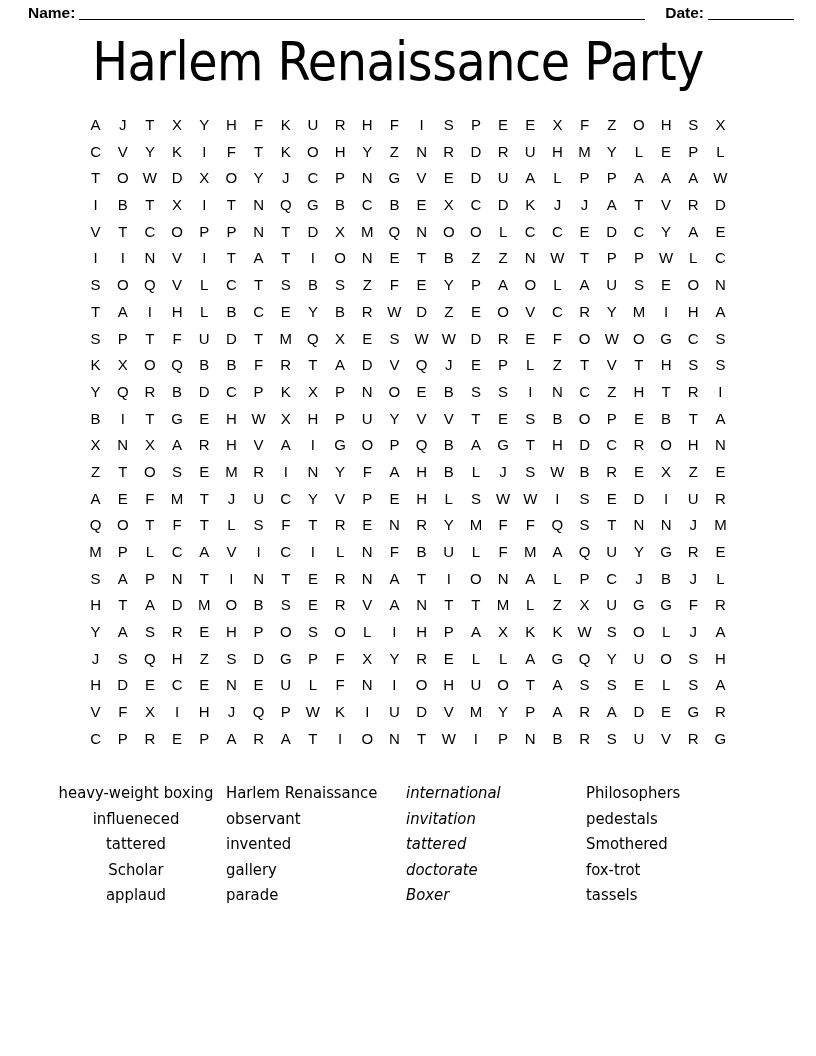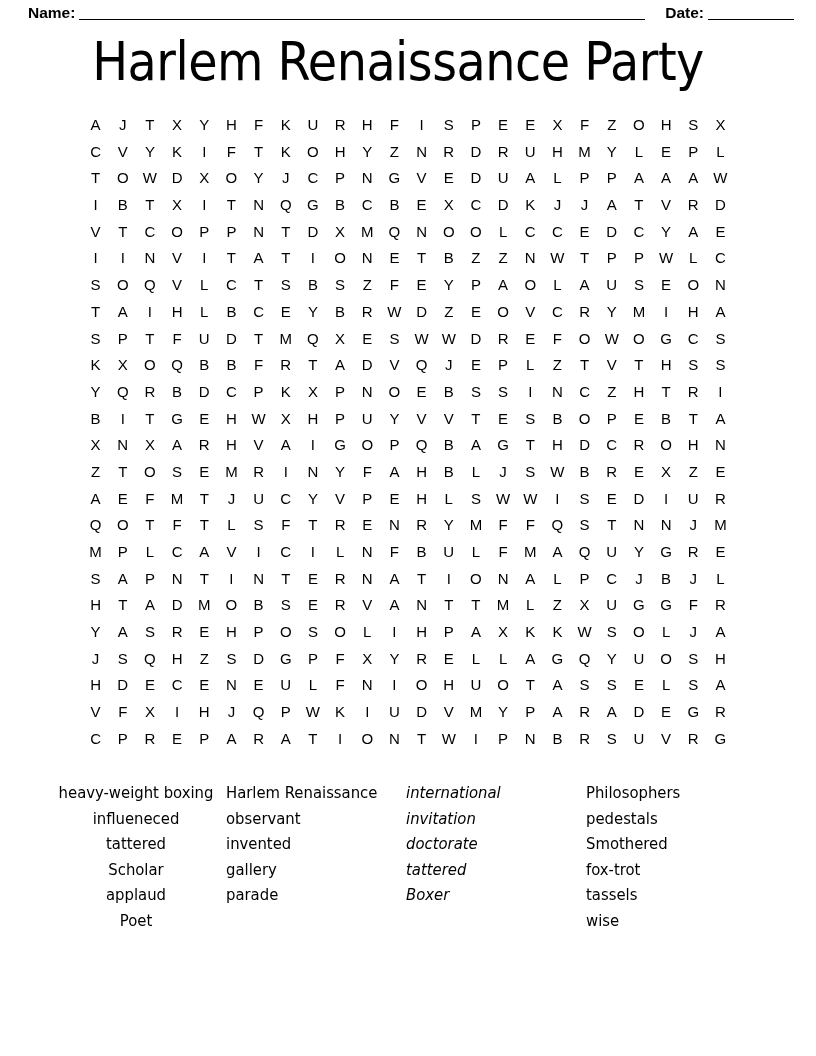--- a/index.html
+++ b/index.html
@@ -695,37 +695,35 @@
     <div class="grid-cell">G</div>
   </div>
 
 <div id="word-list">
     <div class="word-column col-0">
       <div class="word-item">heavy-weight boxing</div>
       <div class="word-item">influeneced</div>
       <div class="word-item">tattered</div>
       <div class="word-item">Scholar</div>
       <div class="word-item">applaud</div>
-      <div class="word-item">Poet</div>
     </div>
     <div class="word-column col-1">
       <div class="word-item">Harlem Renaissance</div>
       <div class="word-item">observant</div>
       <div class="word-item">invented</div>
       <div class="word-item">gallery</div>
       <div class="word-item">parade</div>
     </div>
     <div class="word-column col-2">
       <div class="word-item">international</div>
       <div class="word-item">invitation</div>
+      <div class="word-item">tattered</div>
       <div class="word-item">doctorate</div>
-      <div class="word-item">tattered</div>
       <div class="word-item">Boxer</div>
     </div>
     <div class="word-column col-3">
       <div class="word-item">Philosophers</div>
       <div class="word-item">pedestals</div>
       <div class="word-item">Smothered</div>
       <div class="word-item">fox-trot</div>
       <div class="word-item">tassels</div>
-      <div class="word-item">wise</div>
     </div>
   </div>
 
 </body></html>

